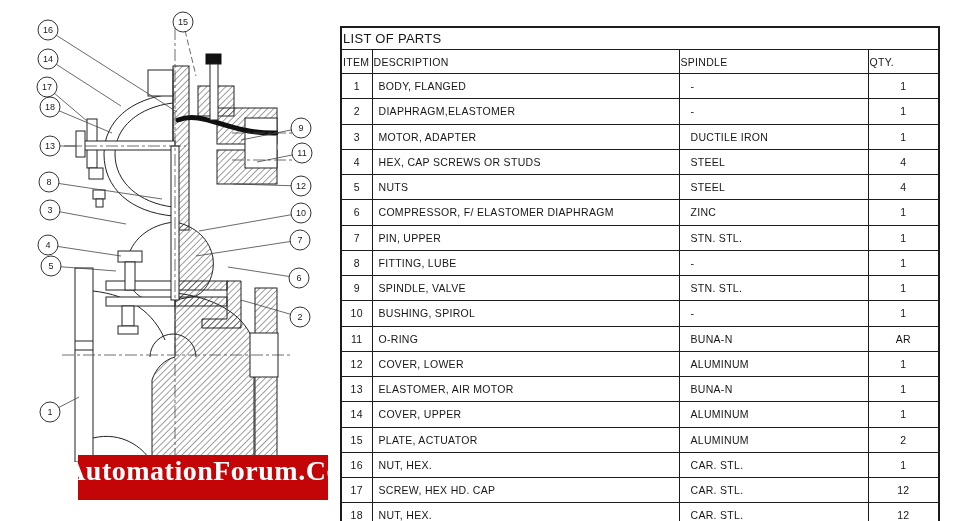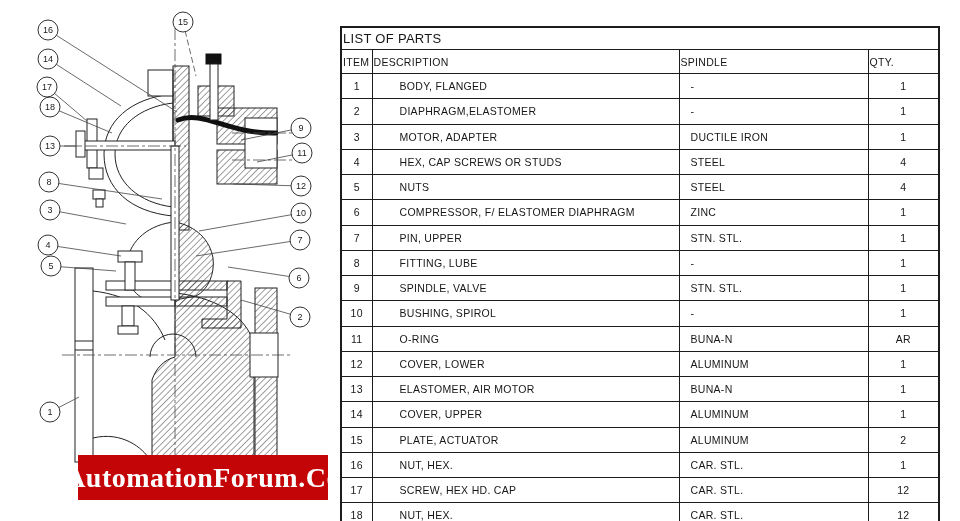--- a/index.html
+++ b/index.html
@@ -14,36 +14,36 @@
   .ln{fill:none;stroke:#222;stroke-width:1;}
   .thick{fill:none;stroke:#101010;stroke-width:5;stroke-linecap:round;}
   .cl{fill:none;stroke:#4a4a4a;stroke-width:.8;stroke-dasharray:12 3 3 3;}
   .leader{stroke:#444;stroke-width:.8;fill:none;}
   .leader.dash{stroke-dasharray:6 3;}
   #callout-layer circle{fill:#fff;stroke:#333;stroke-width:1;}
   #callout-layer text{font:9px "Liberation Sans",sans-serif;fill:#1a1a1a;text-anchor:middle;}
   
   .watermark{
     position:absolute;left:78px;top:455px;width:250px;height:45px;
-    background:#c40508;color:#ffffff;display:flex;align-items:center;justify-content:center;
+    background:#c40508;color:#ffffff;display:flex;justify-content:center;
     font-family:"Liberation Serif",serif;font-weight:700;font-size:28px;letter-spacing:.5px;
     z-index:5;
   }
   
   .table-wrap{position:absolute;left:340px;top:26px;width:598px;}
   table.parts{border-collapse:collapse;width:100%;table-layout:fixed;border:2px solid #1c1c1c;}
   table.parts th,table.parts td{
     border:1px solid #1c1c1c;color:#161616;white-space:nowrap;overflow:hidden;
     font-weight:normal;letter-spacing:.3px;
   }
   th.tbl-title{height:19px;font-size:13px;text-align:left;letter-spacing:1.2px;}
   tr.head-row th{height:21px;font-size:10.5px;text-align:left;}
   tbody td{height:22.25px;font-size:10.5px;}
   tbody td:nth-child(1){text-align:center;}
-  tbody td:nth-child(2){text-align:left;padding-left:27px;}
+  tbody td:nth-child(2){text-align:left;padding-left:6px;}
   tbody td:nth-child(3){text-align:left;padding-left:11px;}
   tbody td:nth-child(4){text-align:center;}
 </style>
 </head>
 <body>
 
 <div class="stage">
 
   <svg class="diagram" width="340" height="521" viewBox="0 0 340 521">
     <defs>

